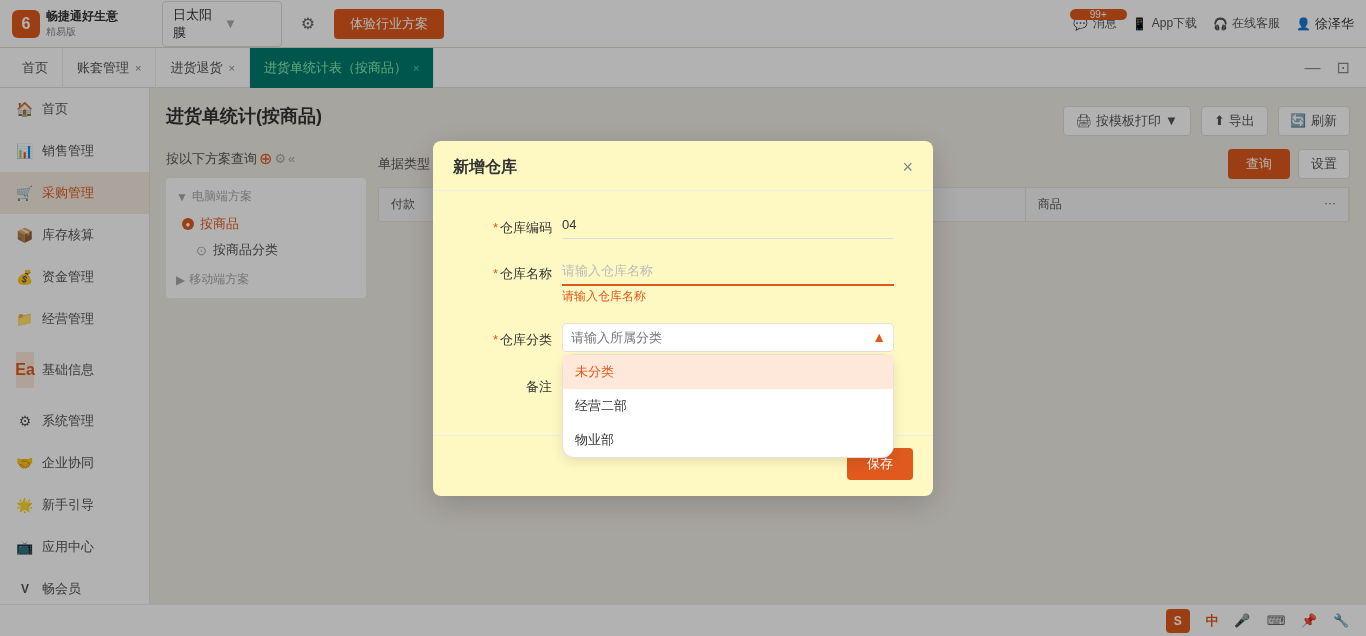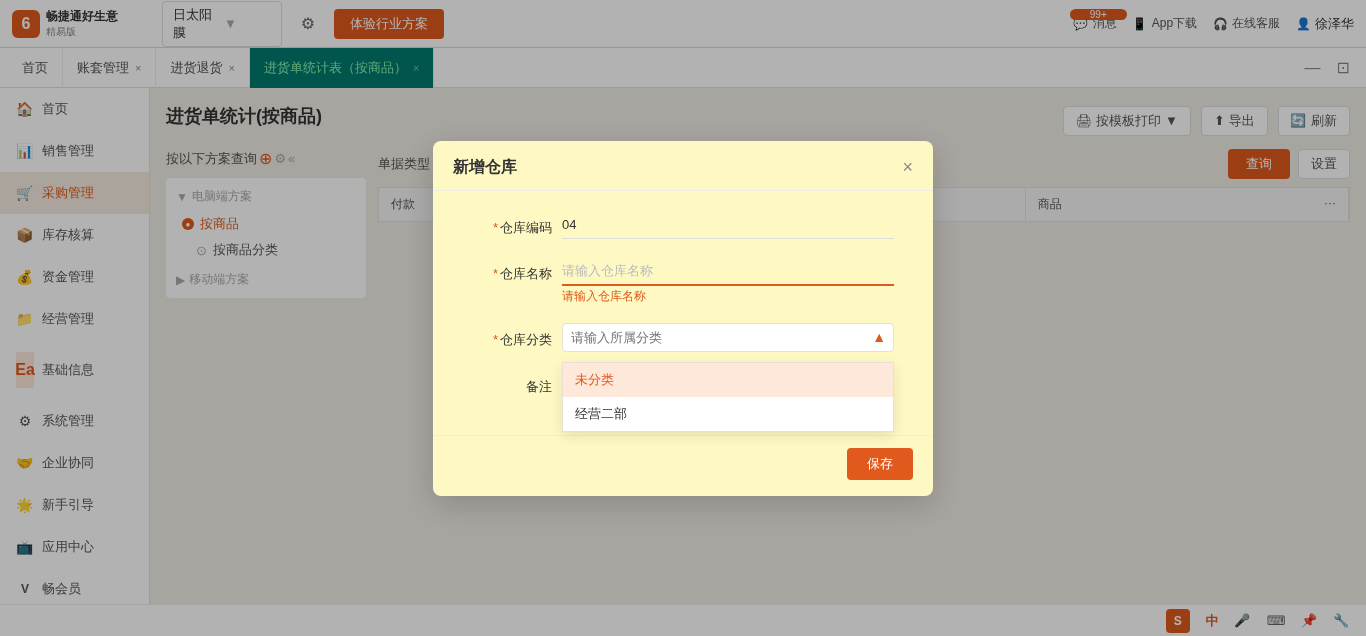--- a/index.html
+++ b/index.html
@@ -59,21 +59,21 @@
     .form-control { flex: 1; position: relative; }
     .input-field { width: 100%; border: none; border-bottom: 1px solid #ddd; padding: 6px 0; font-size: 13px; outline: none; color: #333; background: transparent; }
     .input-field::placeholder { color: #bbb; }
     .input-field.error { border-bottom: 2px solid #e05a1e; }
     .error-msg { color: #e05a1e; font-size: 12px; margin-top: 2px; }
     .select-wrapper { position: relative; width: 100%; }
     .select-input { width: 100%; border: 1px solid #e8e0d8; border-radius: 4px; padding: 6px 30px 6px 8px; font-size: 13px; color: #bbb; background: #fff; outline: none; cursor: pointer; }
     .select-arrow { position: absolute; right: 8px; top: 50%; transform: translateY(-50%); color: #e05a1e; font-size: 14px; pointer-events: none; }
 
     
-    .dropdown-list { position: absolute; top: 100%; left: 0; width: 100%; background: #fff; border: 1px solid #e8e0d8; border-radius: 0; z-index: 200; box-shadow: 0 4px 12px rgba(0,0,0,0.1); margin-top: 10px; }
+    .dropdown-list { position: absolute; top: 100%; left: 0; width: 100%; background: #fff; border: 1px solid #e8e0d8; border-radius: 12px; z-index: 200; box-shadow: 0 4px 12px rgba(0,0,0,0.1); margin-top: 2px; }
     .dropdown-item { padding: 8px 12px; font-size: 13px; color: #333; cursor: pointer; }
     .dropdown-item.selected { background: #fde8da; color: #e05a1e; }
 
     .form-row.notes { margin-bottom: 10px; }
     .notes-input { width: 100%; border: none; border-bottom: 1px solid #ddd; padding: 6px 0; font-size: 13px; outline: none; color: #333; background: transparent; resize: none; height: 32px; }
 
     .dialog-footer { display: flex; justify-content: flex-end; gap: 10px; padding: 12px 20px 16px; border-top: 1px solid #f0ece6; }
     .btn-save { background: #e05a1e; color: #fff; border: none; border-radius: 4px; padding: 7px 20px; cursor: pointer; font-size: 13px; }
 
     
@@ -334,20 +334,21 @@
         </div>
         <div class="form-control" style="position:relative;">
           <div class="select-wrapper">
             <input class="select-input" type="text" placeholder="请输入所属分类" style="">
             <span class="select-arrow">▲</span>
           </div>
 
           <div class="dropdown-list">
             <div class="dropdown-item selected">未分类</div>
             <div class="dropdown-item">经营二部</div>
+            <div class="dropdown-item">物业部</div>
           </div>
         </div>
       </div>
 
       <div class="form-row notes">
         <div class="form-label">
           <span>备注</span>
         </div>
         <div class="form-control">
           <textarea class="notes-input" style=""></textarea>

